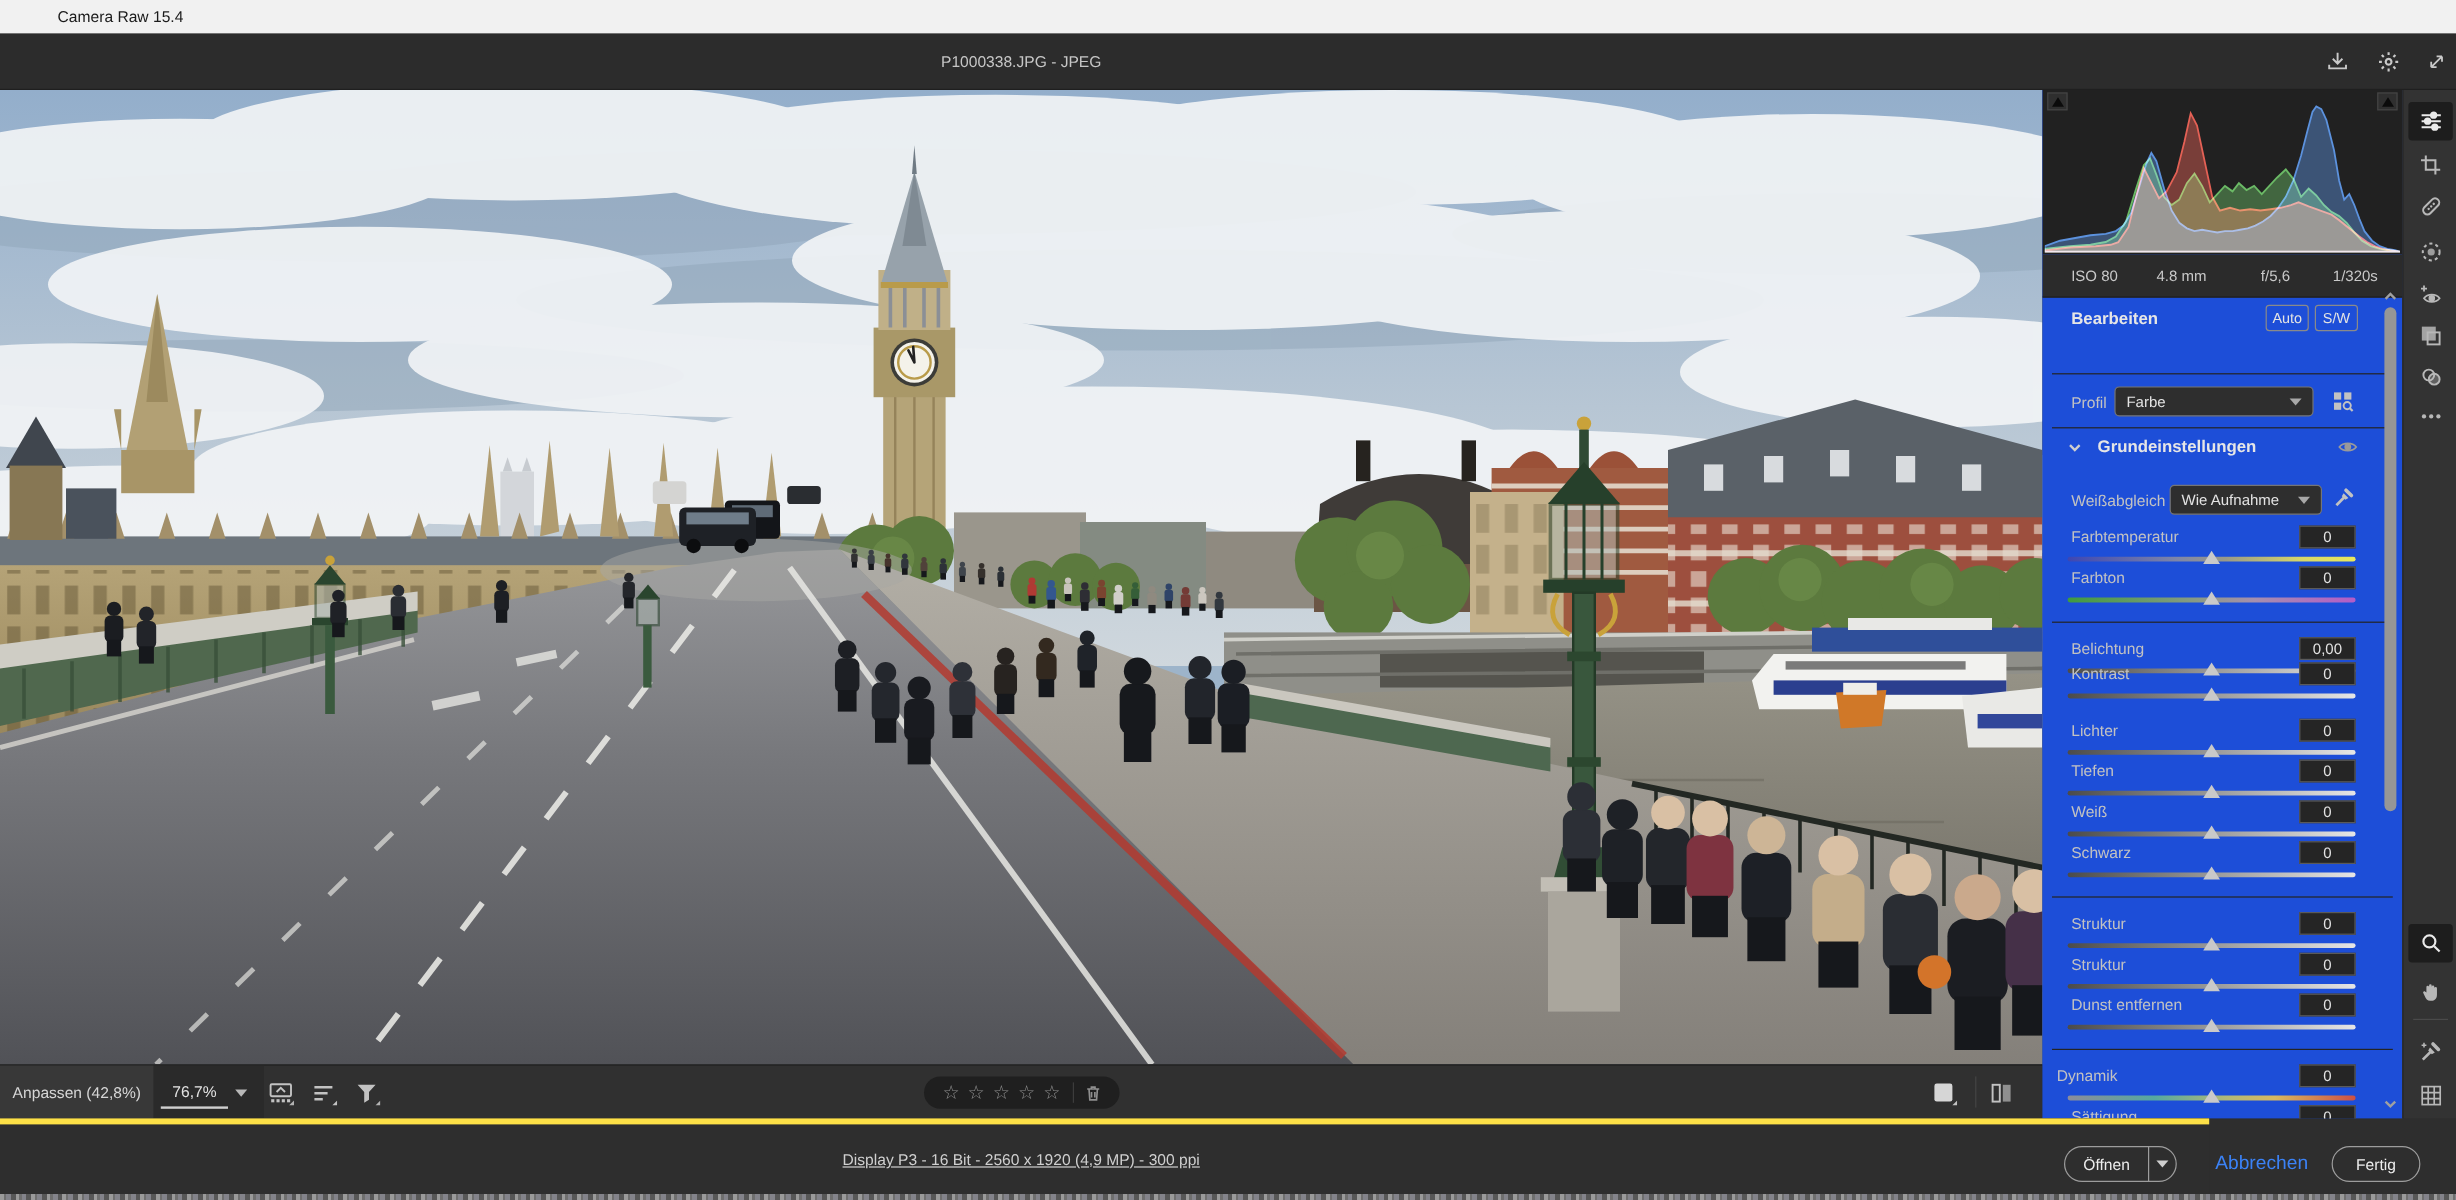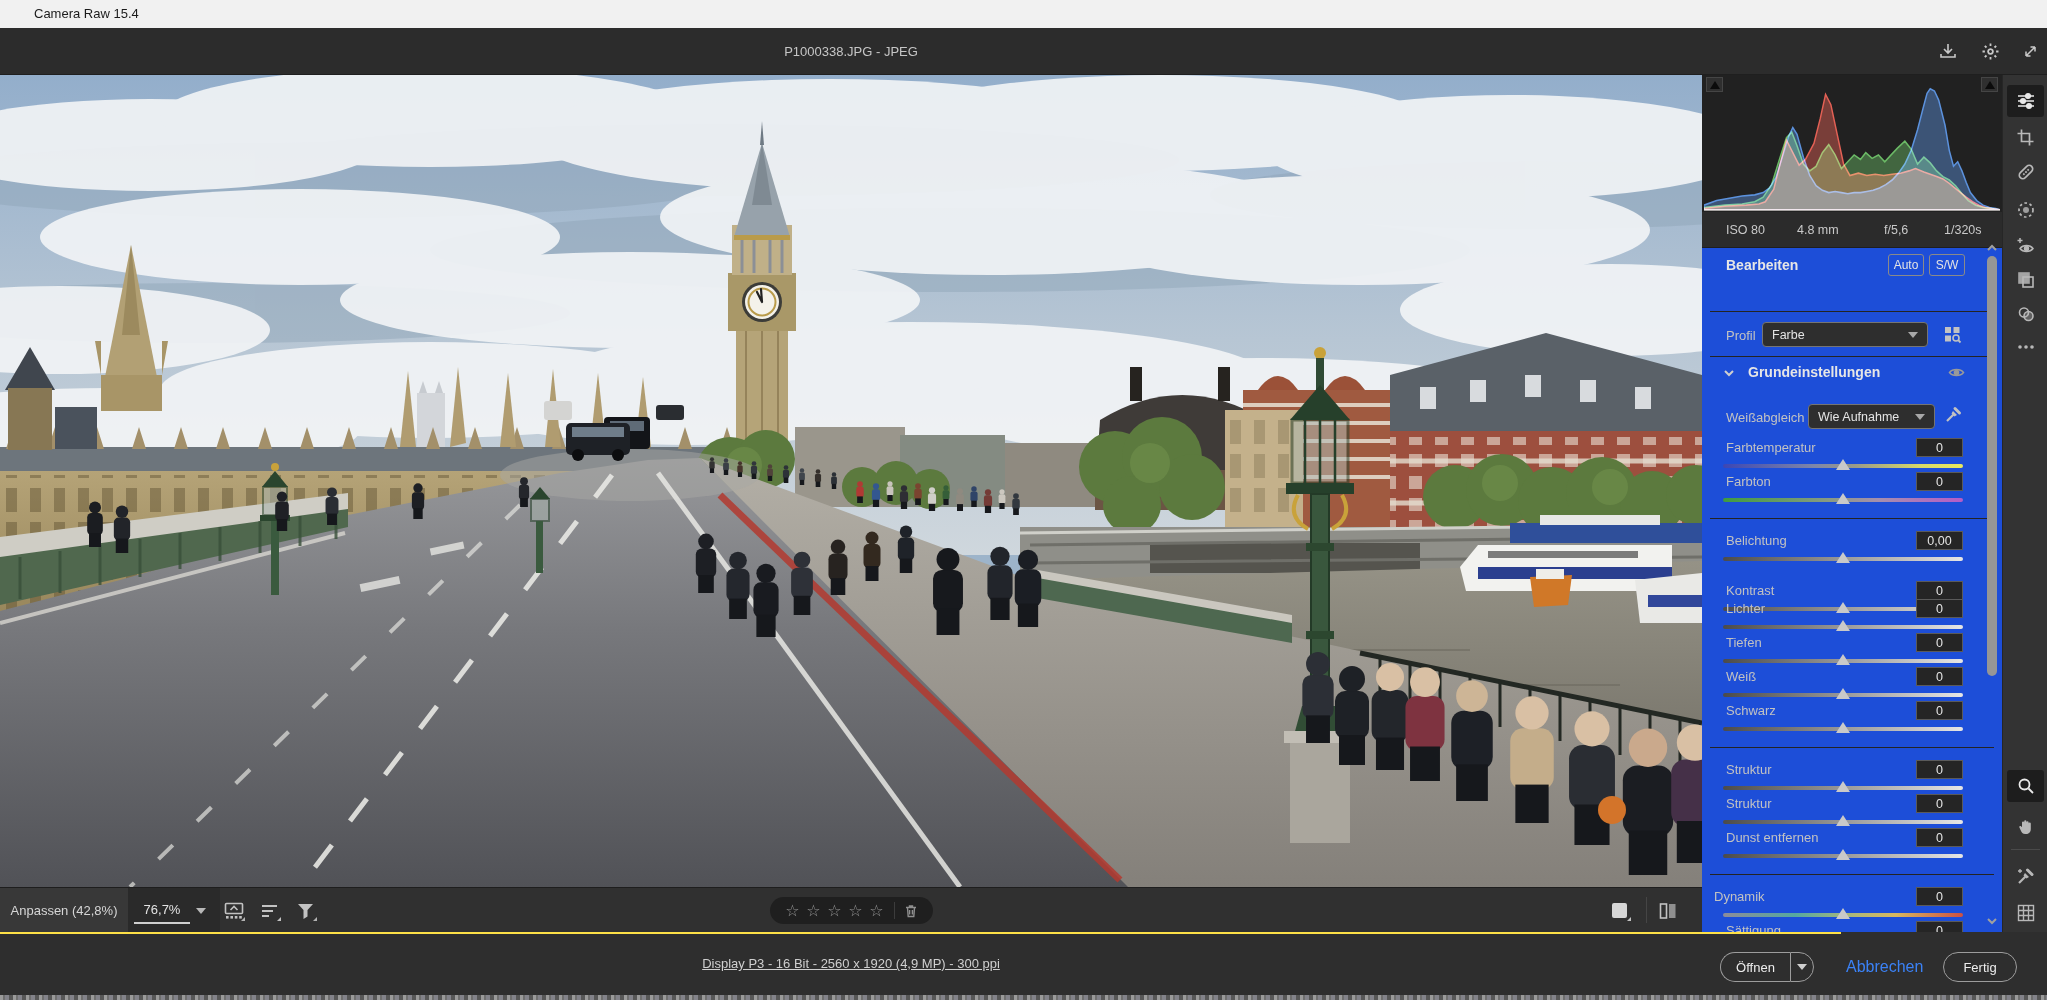--- a/index.html
+++ b/index.html
@@ -1,21 +1,21 @@
 <!DOCTYPE html>
 <html><head>
 <meta charset="utf-8">
 <style>
   html,body{margin:0;padding:0;background:#1b1b1b;}
   *{box-sizing:border-box;font-family:"Liberation Sans","DejaVu Sans",sans-serif;}
   .app{position:relative;width:2047px;height:1000px;overflow:hidden;background:#2e2e2e;-webkit-font-smoothing:antialiased;}
   .abs{position:absolute;}
 
   
-  .titlebar{left:0;top:0;width:2047px;height:28px;background:#f1f1f1;color:#1b1b1b;font-size:13px;line-height:28px;padding-left:34px;}
+  .titlebar{left:0;top:0;width:2047px;height:28px;background:#f1f1f1;color:#1b1b1b;font-size:13px;line-height:28px;padding-left:48px;}
 
   
   .topbar{left:0;top:28px;width:2047px;height:47px;background:#2c2c2c;border-bottom:1px solid #1f1f1f;}
   .topbar .filename{left:0;top:0;width:1702px;height:47px;text-align:center;line-height:47px;color:#c6c6c6;font-size:13px;}
   .icon-btn{display:flex;align-items:center;justify-content:center;width:32px;height:32px;border-radius:3px;cursor:pointer;}
   .icon-btn svg{display:block;}
 
   
   .photo{left:0;top:75px;width:1702px;height:812px;overflow:hidden;background:#9db4ca;}
 
@@ -51,21 +51,21 @@
 
   
   .sb-thumb{left:1987px;top:256px;width:10px;height:420px;background:#969696;border-radius:5px;cursor:pointer;}
 
   
   .toolcol{left:2002px;top:75px;width:45px;height:857px;background:#333333;border-left:1px solid #262626;}
   .tool{position:absolute;left:4px;width:37px;height:32px;display:flex;align-items:center;justify-content:center;border-radius:3px;cursor:pointer;}
   .tool.selected{background:#1d1d1d;}
 
   
-  .bottombar{left:0;top:932px;width:1841px;height:63px;background:#2e2e2e;border-top:2px solid #fde047;}
+  .bottombar{left:0;top:932px;width:1841px;height:63px;background:#2e2e2e;border-top:5px solid #fde047;}
   .wf-link{left:0;top:22px;width:1702px;text-align:center;color:#cfcfcf;font-size:13px;text-decoration:underline;cursor:pointer;}
   .pill{position:absolute;height:30px;border:1.5px solid #9d9d9d;border-radius:16px;color:#ededed;font-size:13px;display:flex;align-items:center;justify-content:center;cursor:pointer;background:transparent;}
   .textbtn{position:absolute;color:#3b82f6;font-size:16px;line-height:30px;cursor:pointer;}
   .noise{left:0;top:995px;width:2047px;height:5px;background:repeating-linear-gradient(90deg,#9a9a9a 0 3px,#6f6f6f 3px 5px,#83838a 5px 9px,#575757 9px 13px);}
 </style>
 </head>
 <body>
 
 <div class="app">
 
@@ -736,21 +736,21 @@
     <div class="track track-tint" style="top:27px;"></div>
     <div class="thumb" style="left:134px;top:22px;"></div>
   </div>
         <div class="hdivider" style="top: 443px; left: 8px;"></div>
         <div class="slider-row" style="position: absolute; left: 0px; width: 284px; height: 34px; top: 455px;">
     <span class="plabel" style="left:24px;top:3px;">Belichtung</span>
     <div class="valuebox" style="left:214px;top:1px;">0,00</div>
     <div class="track track-gray" style="top:27px;"></div>
     <div class="thumb" style="left:134px;top:22px;"></div>
   </div>
-        <div class="slider-row" style="position: absolute; left: 0px; width: 336px; height: 34px; top: 505px;">
+        <div class="slider-row" style="position: absolute; left: 0px; width: 336px; height: 34px; top: 476px;">
     <span class="plabel" style="left:24px;top:3px;">Kontrast</span>
     <div class="valuebox" style="left:214px;top:1px;">0</div>
     <div class="track track-gray" style="top:27px;"></div>
     <div class="thumb" style="left:134px;top:22px;"></div>
   </div>
         <div class="slider-row" style="position: absolute; left: 0px; width: 284px; height: 34px; top: 523px;">
     <span class="plabel" style="left:24px;top:3px;">Lichter</span>
     <div class="valuebox" style="left:214px;top:1px;">0</div>
     <div class="track track-gray" style="top:27px;"></div>
     <div class="thumb" style="left:134px;top:22px;"></div>

